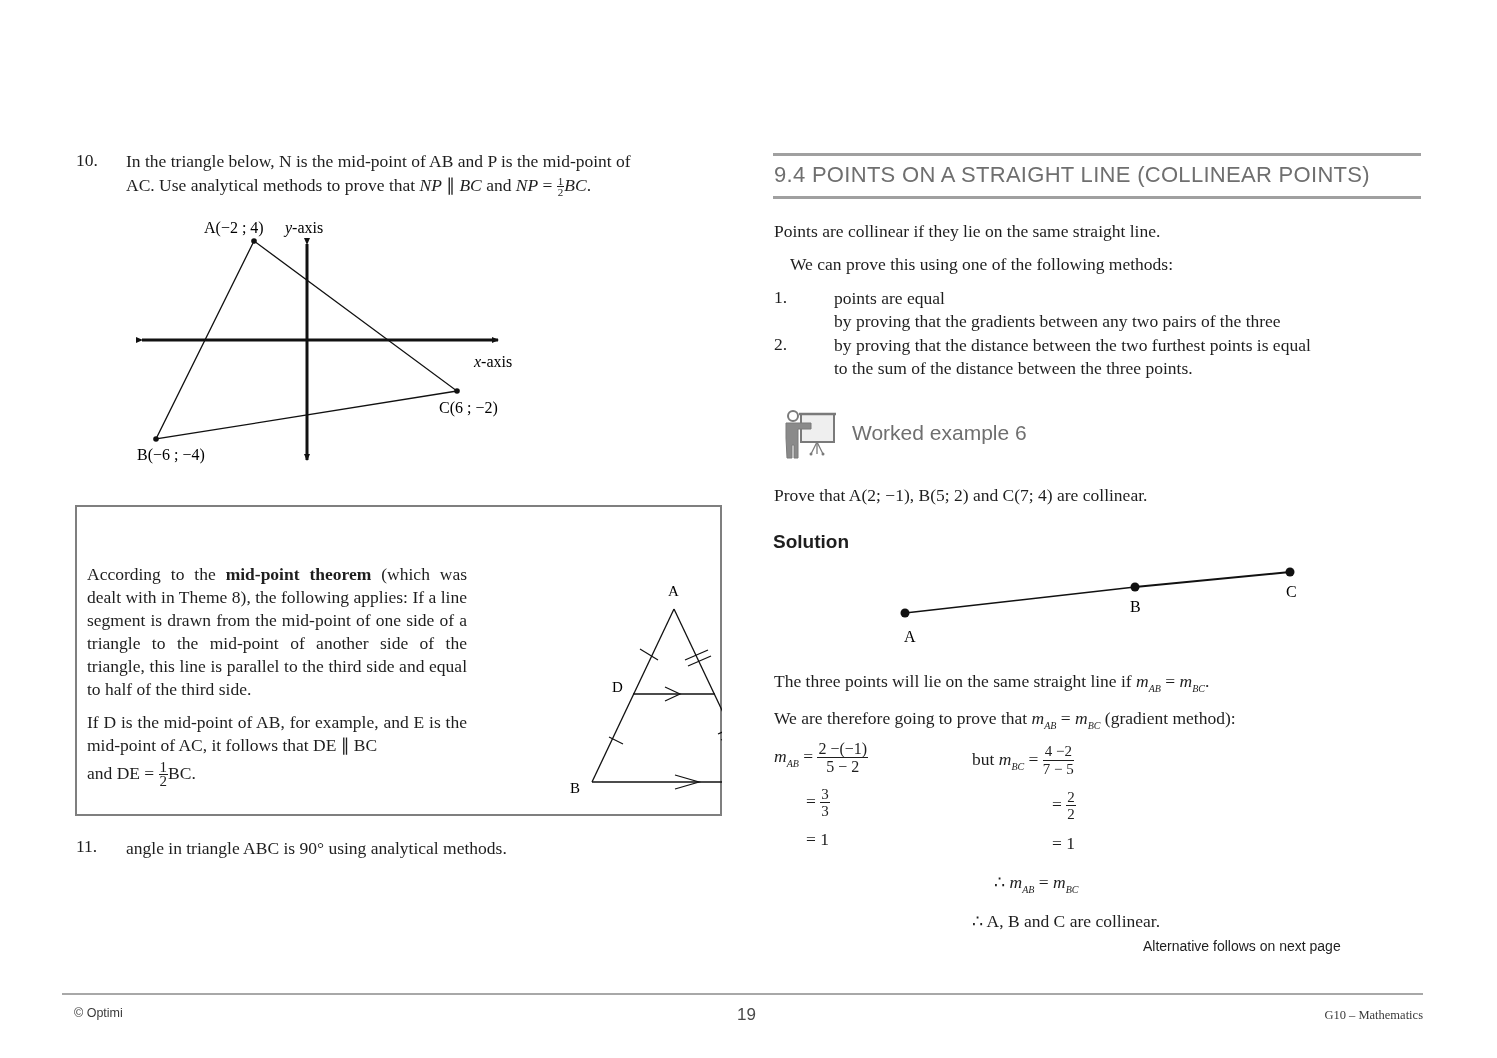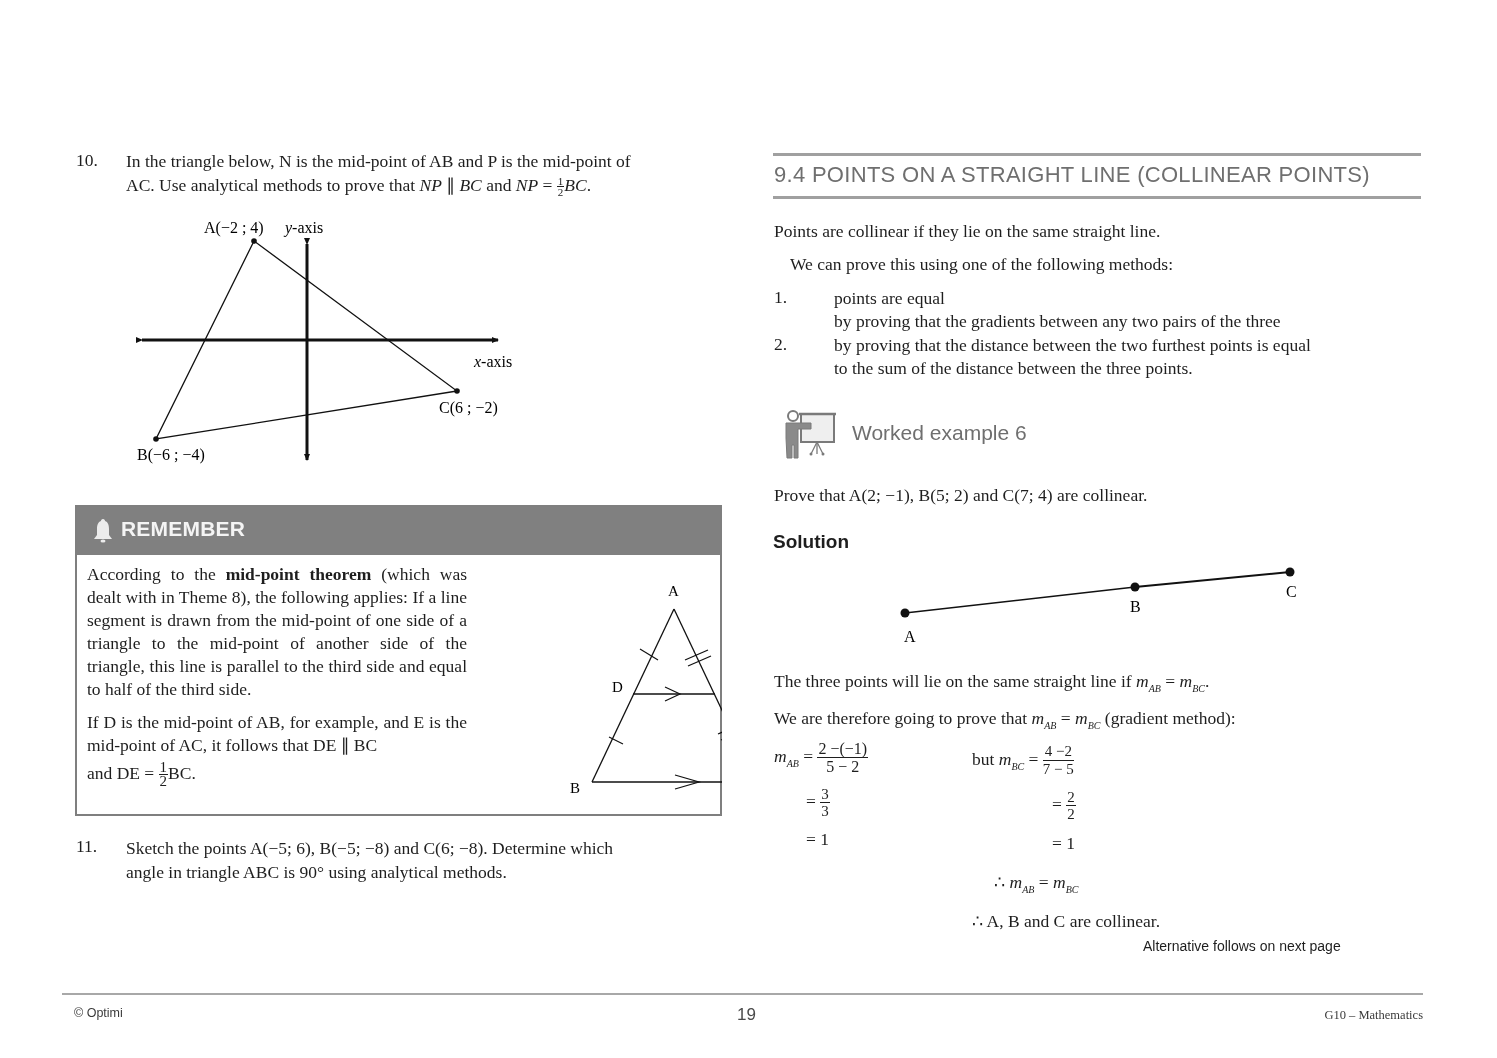--- a/index.html
+++ b/index.html
@@ -69,27 +69,20 @@
   <circle cx="327" cy="181" r="2.8" fill="#111"></circle>
   <circle cx="26" cy="229" r="2.8" fill="#111"></circle>
   <text x="74" y="23" font-size="16">A(−2 ; 4)</text>
   <text x="155" y="23" font-size="16"><tspan font-style="italic">y</tspan><tspan>-axis</tspan></text>
   <text x="344" y="157" font-size="16"><tspan font-style="italic">x</tspan><tspan>-axis</tspan></text>
   <text x="309" y="203" font-size="16">C(6 ; −2)</text>
   <text x="7" y="250" font-size="16">B(−6 ; −4)</text>
 </svg>
 
 <div class="rem-box">
-  <div class="rem-head">
-    <svg class="abs" style="left:16px;top:11px;" width="20" height="26">
-      <path d="M10,1 C11.5,1 12,2 12,3 C15,4 16,7 16,11 L16,17 L19,21 L1,21 L4,17 L4,11 C4,7 5,4 8,3 C8,2 8.5,1 10,1 Z" fill="#ececec"></path>
-      <ellipse cx="10" cy="23" rx="2.5" ry="1.6" fill="#ececec"></ellipse>
-    </svg>
-    <span class="rem-title">REMEMBER</span>
-  </div>
   <div class="rem-body">
     <p><span>According to the </span><b>mid-point theorem</b><span> (which was dealt with in Theme 8), the following applies: If a line segment is drawn from the mid-point of one side of a triangle to the mid-point of another side of the triangle, this line is parallel to the third side and equal to half of the third side.</span></p>
     <p style="margin-bottom:4px;">If D is the mid-point of AB, for example, and E is the mid-point of AC, it follows that DE ∥ BC</p>
     <p><span>and DE = </span><span class="frac" style="font-size:15px;line-height:13px;"><span class="num">1</span><span>2</span></span><span>BC.</span></p>
   </div>
 
   <svg class="abs" style="left:405px;top:65px;" width="240" height="230">
     <line x1="192" y1="37" x2="110" y2="210" stroke="#111" stroke-width="1.3"></line>
     <line x1="192" y1="37" x2="274" y2="210" stroke="#111" stroke-width="1.3"></line>
     <line x1="110" y1="210" x2="274" y2="210" stroke="#111" stroke-width="1.3"></line>
@@ -109,21 +102,20 @@
     <text x="130" y="120" font-size="15">D</text>
     <text x="240" y="120" font-size="15">E</text>
     <text x="88" y="221" font-size="15">B</text>
     <text x="281" y="218" font-size="15">C</text>
   </svg>
 </div>
 
 <div>
   <span class="qnum" style="left:76px;top:836px;">11.</span>
   <div class="qtext" style="left:126px;top:836px;width:600px;">
-    <div>Sketch the points A(−5; 6), B(−5; −8) and C(6; −8). Determine which</div>
     <div>angle in triangle ABC is 90° using analytical methods.</div>
   </div>
 </div>
 
 <div class="sec-rule" style="top:153px;"></div>
 <div class="sec-title">9.4  POINTS ON A STRAIGHT LINE (COLLINEAR POINTS)</div>
 <div class="sec-rule" style="top:196px;"></div>
 
 <div class="txt abs" style="left:774px;top:220px;">Points are collinear if they lie on the same straight line.</div>
 <div class="txt abs" style="left:774px;top:253px;margin-left:16px;">We can prove this using one of the following methods:</div>

